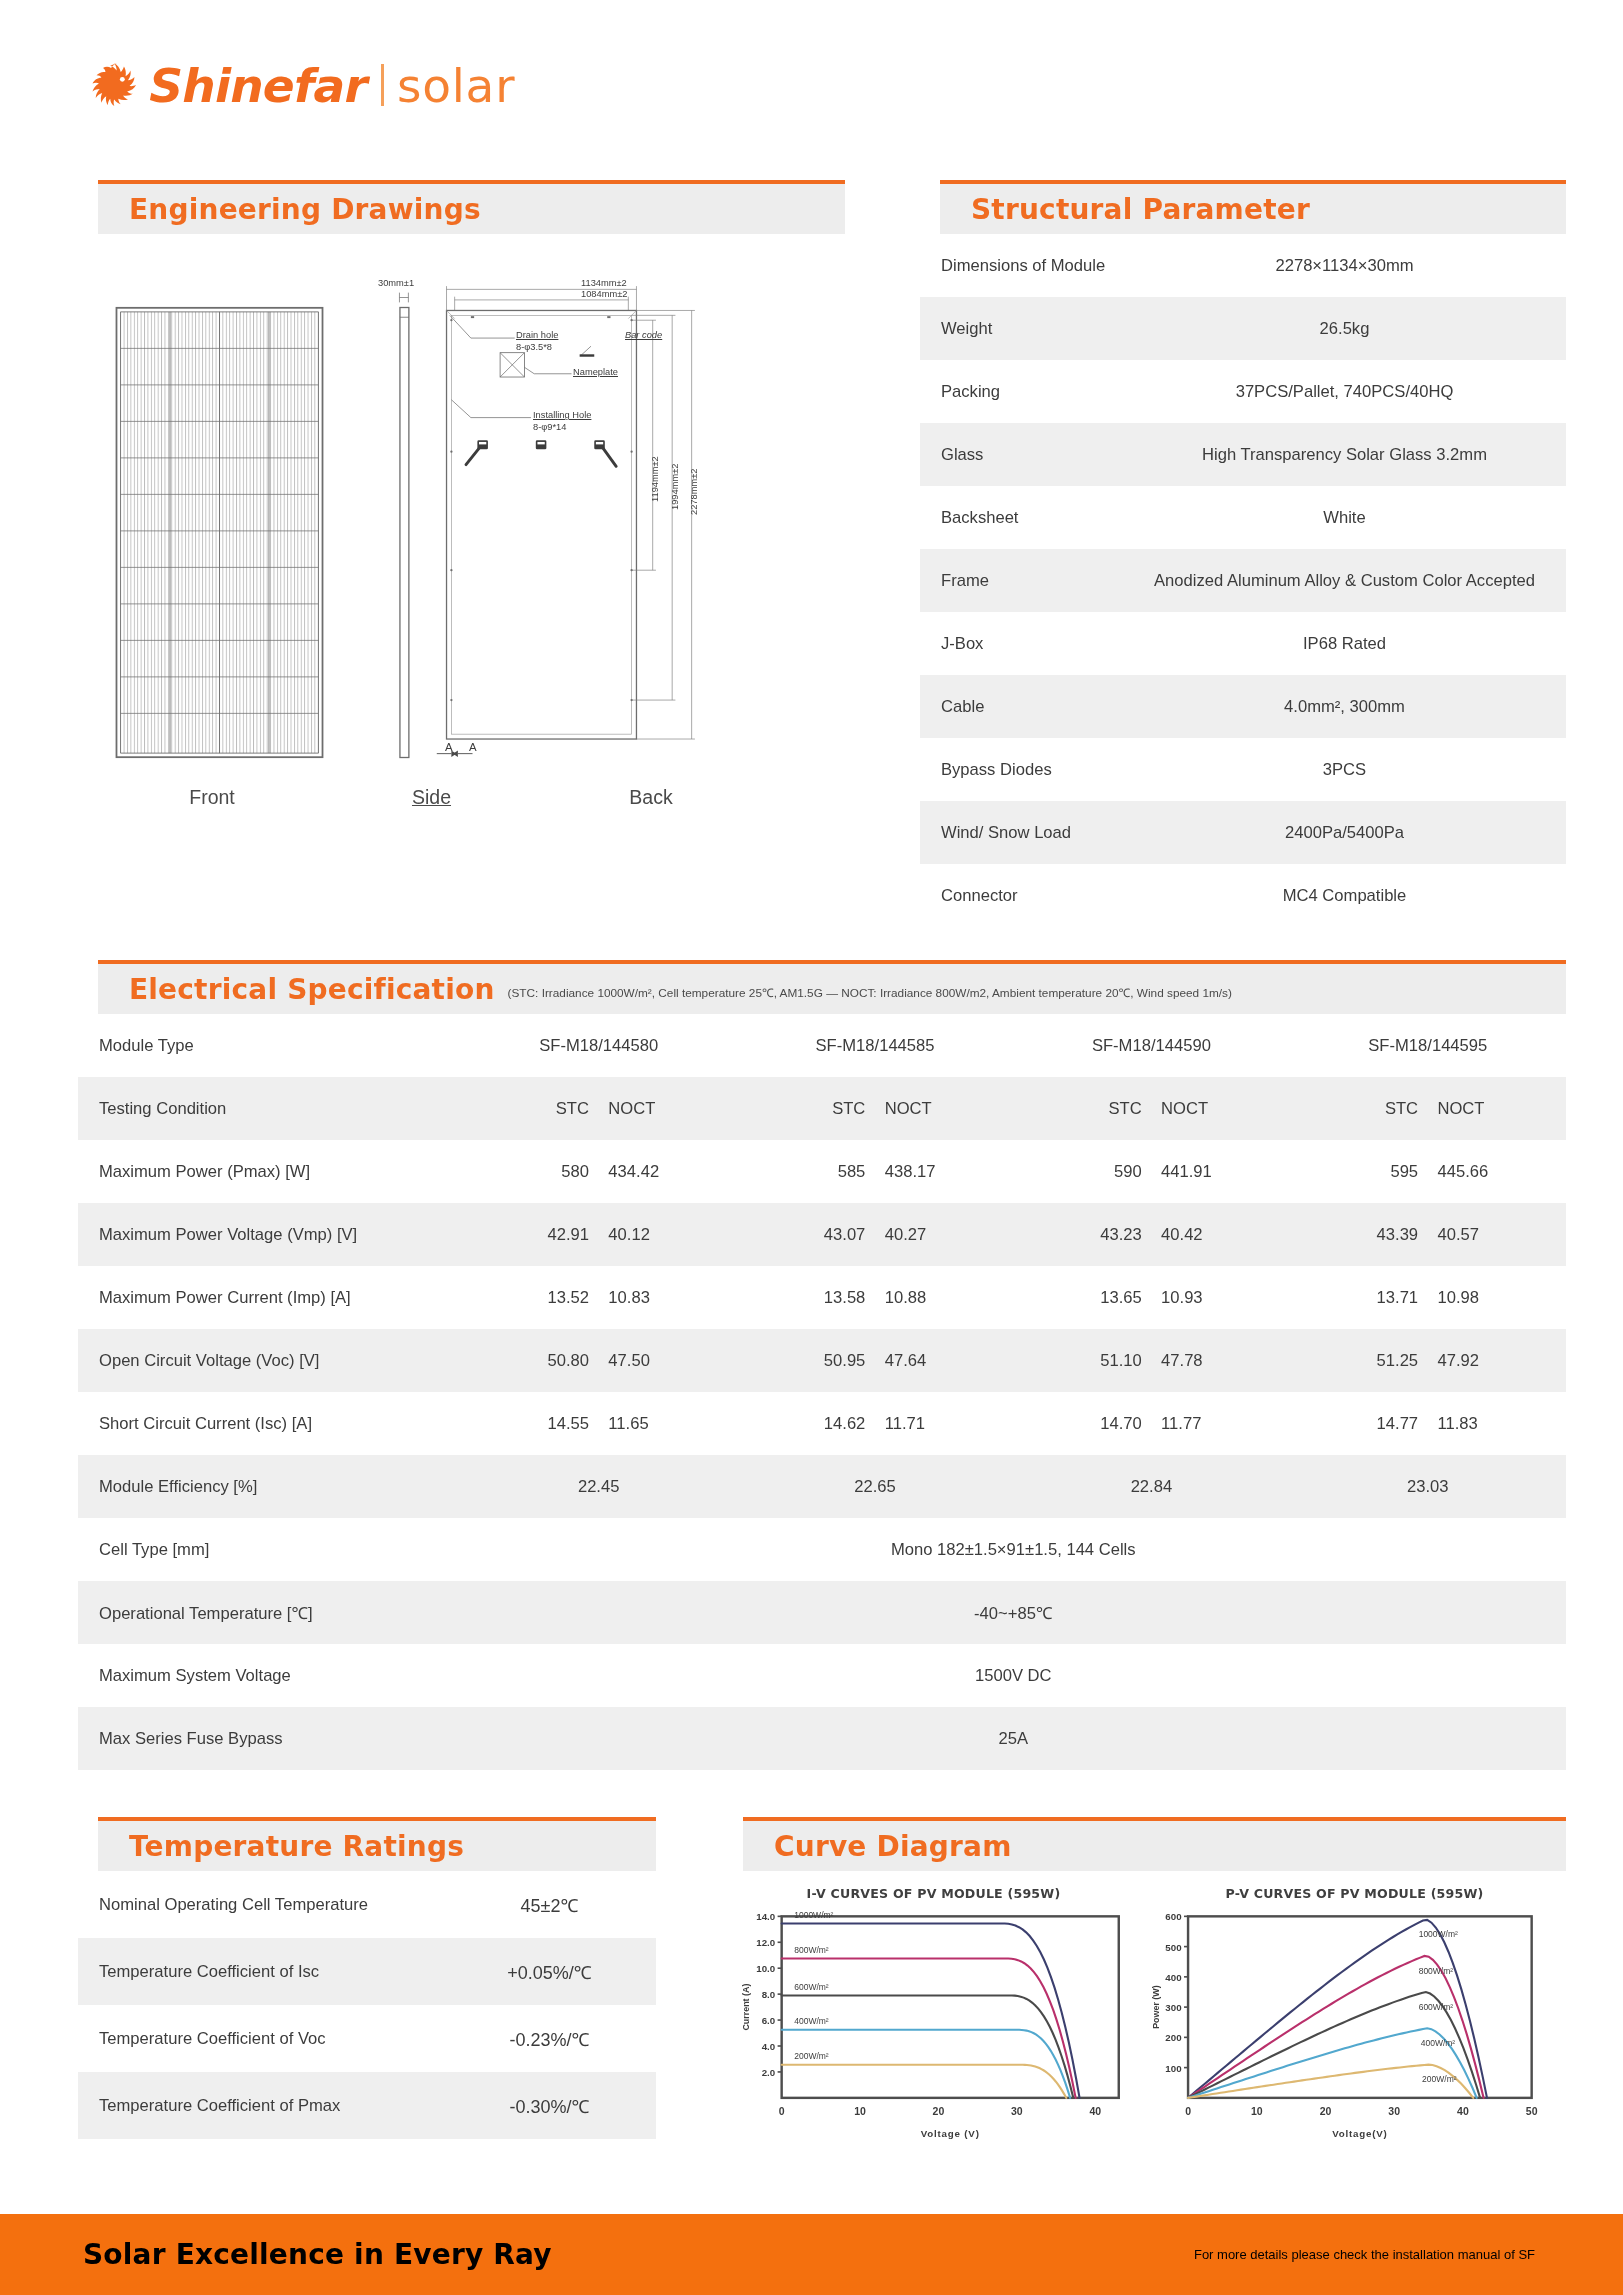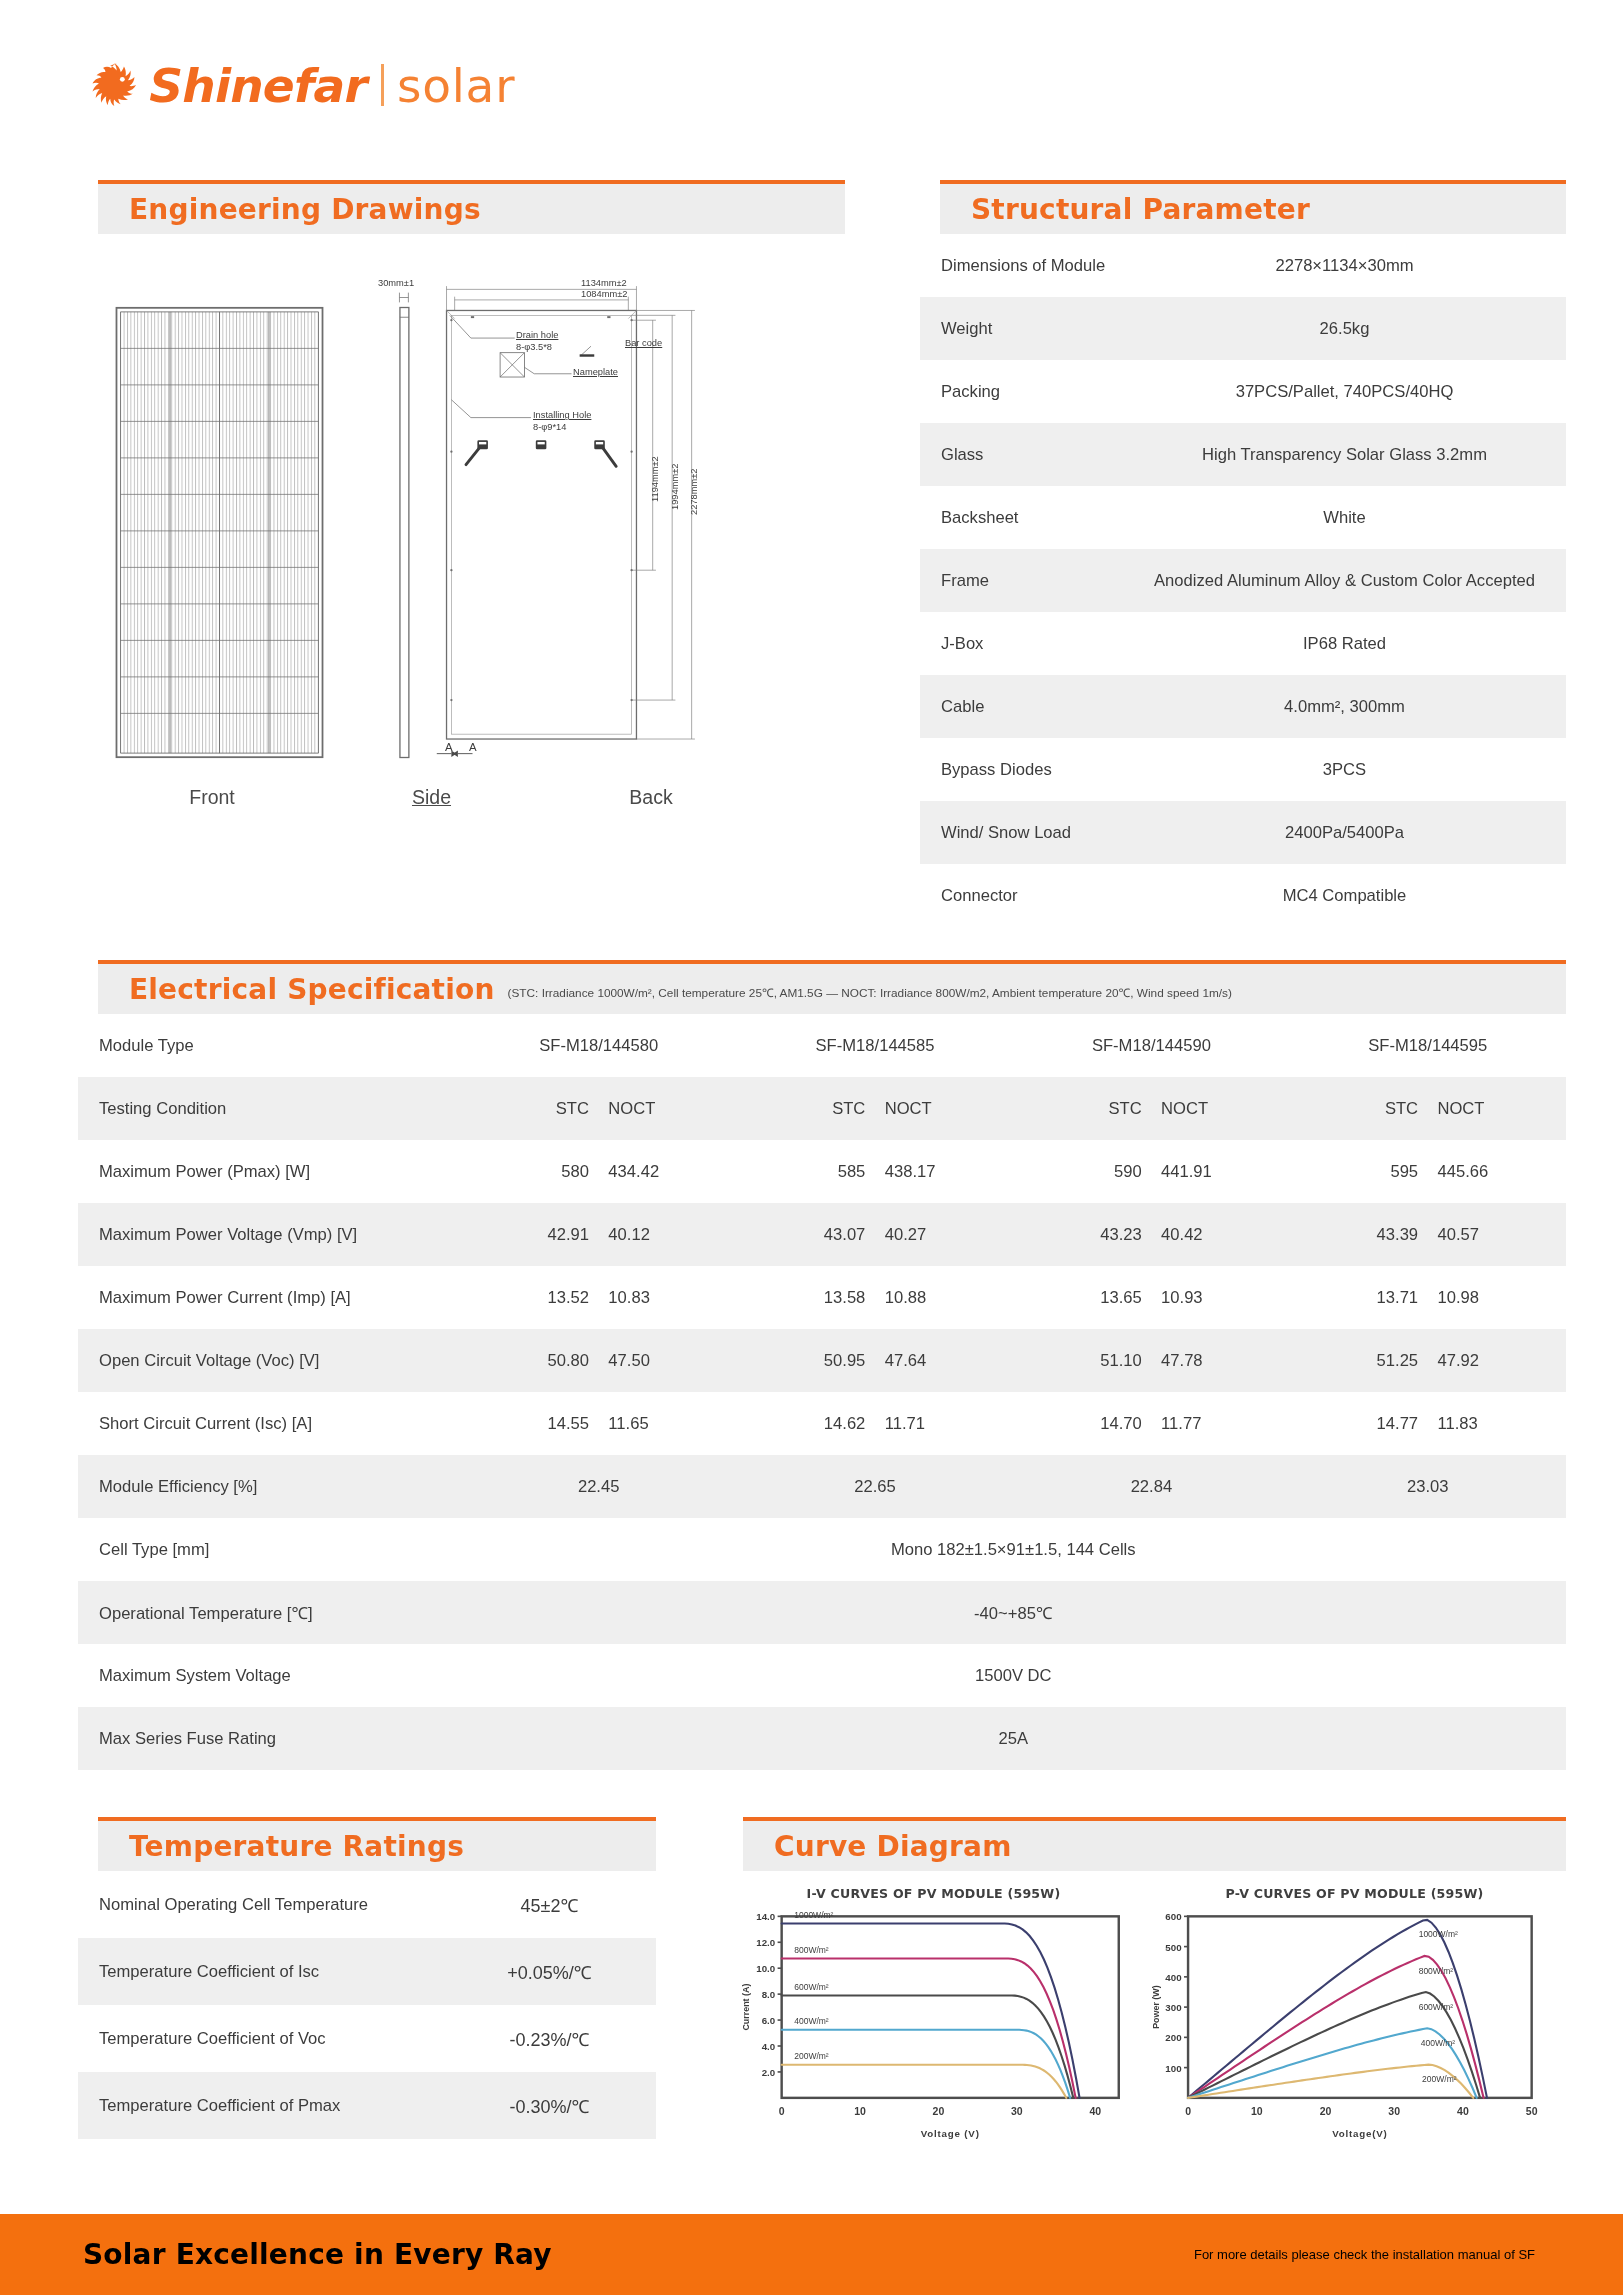--- a/index.html
+++ b/index.html
@@ -300,21 +300,21 @@
         <path d="M20 582 L26 586 L20 590" fill="#4a4a4a" stroke="none"></path>
         <path d="M28 582 L22 586 L28 590" fill="#4a4a4a" stroke="none"></path>
       </g>
     </svg>
 
     <div class="dim-txt" style="left:503px;top:44px;">1134mm±2</div>
     <div class="dim-txt" style="left:503px;top:55px;">1084mm±2</div>
     <div class="dim-txt" style="left:438px;top:96px;text-decoration:underline;">Drain hole</div>
     <div class="dim-txt" style="left:438px;top:108px;">8-φ3.5*8</div>
     <div class="dim-txt" style="left:495px;top:133px;text-decoration:underline;">Nameplate</div>
-    <div class="dim-txt" style="left:547px;top:104px;text-decoration:underline;">Bar code</div>
+    <div class="dim-txt" style="left:547px;top:96px;text-decoration:underline;font-style:italic;">Bar code</div>
     <div class="dim-txt" style="left:455px;top:176px;text-decoration:underline;">Installing Hole</div>
     <div class="dim-txt" style="left:455px;top:188px;">8-φ9*14</div>
     <div class="dim-txt rot" style="left:572px;top:268px;">1194mm±2</div>
     <div class="dim-txt rot" style="left:592px;top:276px;">1994mm±2</div>
     <div class="dim-txt rot" style="left:611px;top:281px;">2278mm±2</div>
     <div class="dim-txt" style="left:367px;top:507px;font-size:11.4px;">A</div>
     <div class="dim-txt" style="left:391px;top:507px;font-size:11.4px;">A</div>
 
     <div class="caption-row">
       <span class="cap-front">Front</span>
@@ -570,21 +570,21 @@
     </tr>
     <tr class="alt">
       <td class="lbl">Operational Temperature [℃]</td>
       <td class="span4" colspan="4">-40~+85℃</td>
     </tr>
     <tr>
       <td class="lbl">Maximum System Voltage</td>
       <td class="span4" colspan="4">1500V DC</td>
     </tr>
     <tr class="alt">
-      <td class="lbl">Max Series Fuse Rating</td>
+      <td class="lbl">Max Series Fuse Bypass</td>
       <td class="span4" colspan="4">25A</td>
     </tr>
   </tbody>
     </table>
 </section>
 
 <section class="sec" id="temperature">
   <div class="sec-head">
     <span class="sec-title">Temperature Ratings</span>
   </div>

